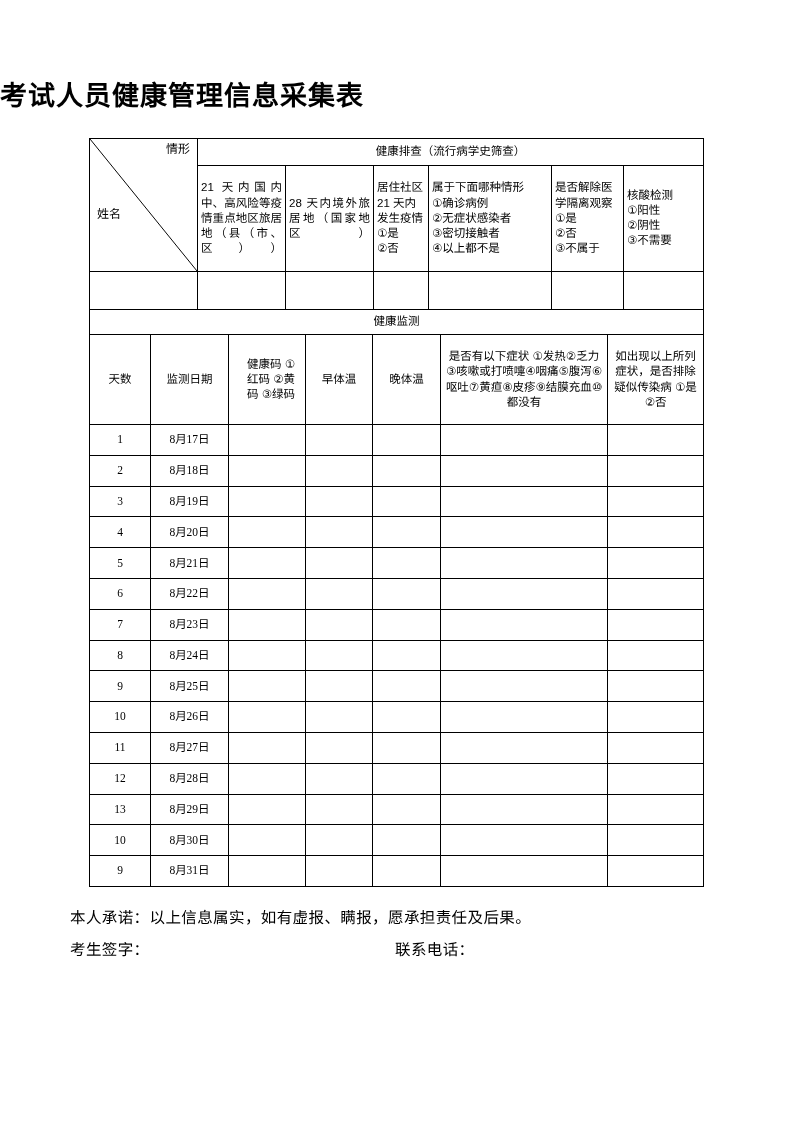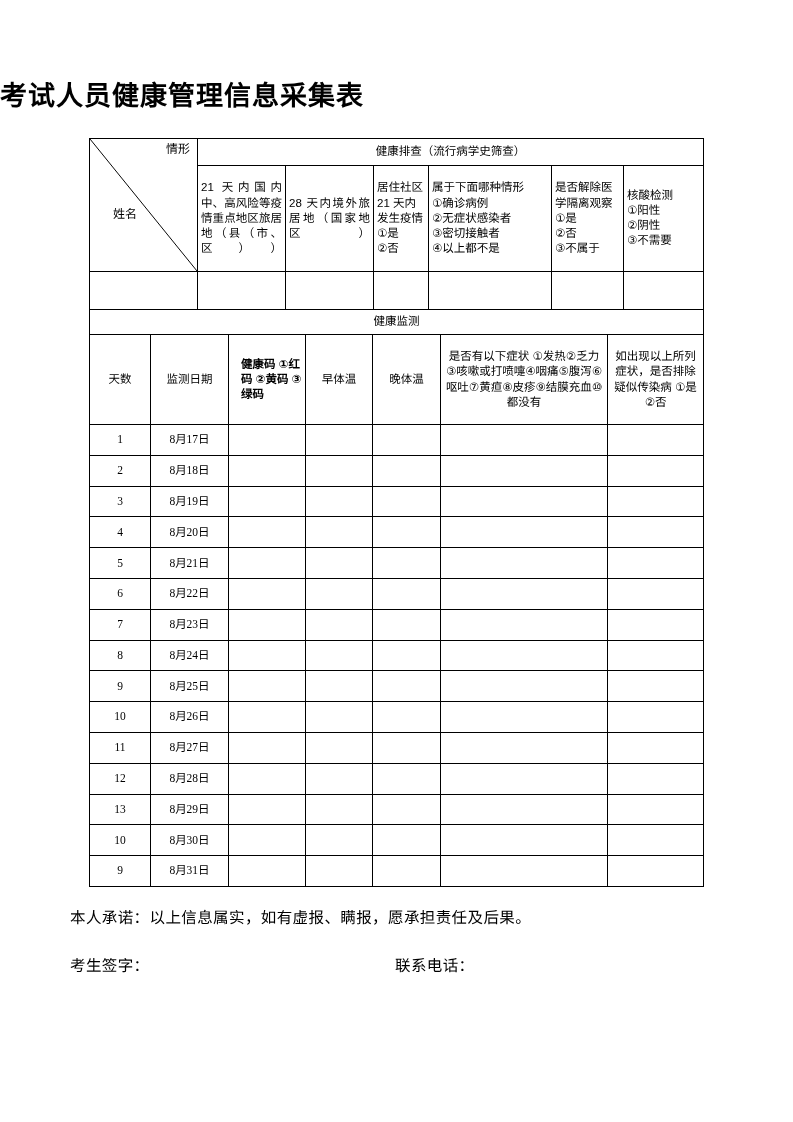--- a/index.html
+++ b/index.html
@@ -96,41 +96,39 @@
     position: absolute;
     right: 7px;
     top: 3px;
     font-size: 12px;
   }
   .diag-cell .lbl-bottom {
     position: absolute;
     left: 7px;
     top: 68px;
     font-size: 12px;
-    margin-left: 16px;
   }
   .blank-row td { height: 38px; }
 
   
   .monitor-title-cell {
     text-align: center;
     font-size: 12px;
     height: 25px;
   }
   .mon-head td {
     text-align: center;
     vertical-align: middle;
     height: 90px;
     font-size: 12px;
   }
   .mon-head td.left-opts {
     text-align: left;
     vertical-align: middle;
-    padding-left: 12px;
-    font-weight: bold;
+    padding-left: 18px;
   }
   .sym-cell {
     text-align: center;
     line-height: 1.34;
   }
   .data-row td {
     height: 30.8px;
     text-align: center;
   }
   .day-num {
@@ -146,21 +144,21 @@
   .footer {
     position: absolute;
     left: 70px;
     top: 905px;
     width: 660px;
     font-family: "Liberation Serif", "DejaVu Serif", serif;
   }
   .pledge {
     font-size: 15.5px;
     letter-spacing: 0.4px;
-    margin: 0 0 26px 0;
+    margin: 0 0 10px 0;
   }
   .sign-line {
     font-size: 15.5px;
     letter-spacing: 0.4px;
     margin: 0 0 26px 0;
     position: relative;
     height: 20px;
   }
   .sign-line .sig {
     position: absolute;

